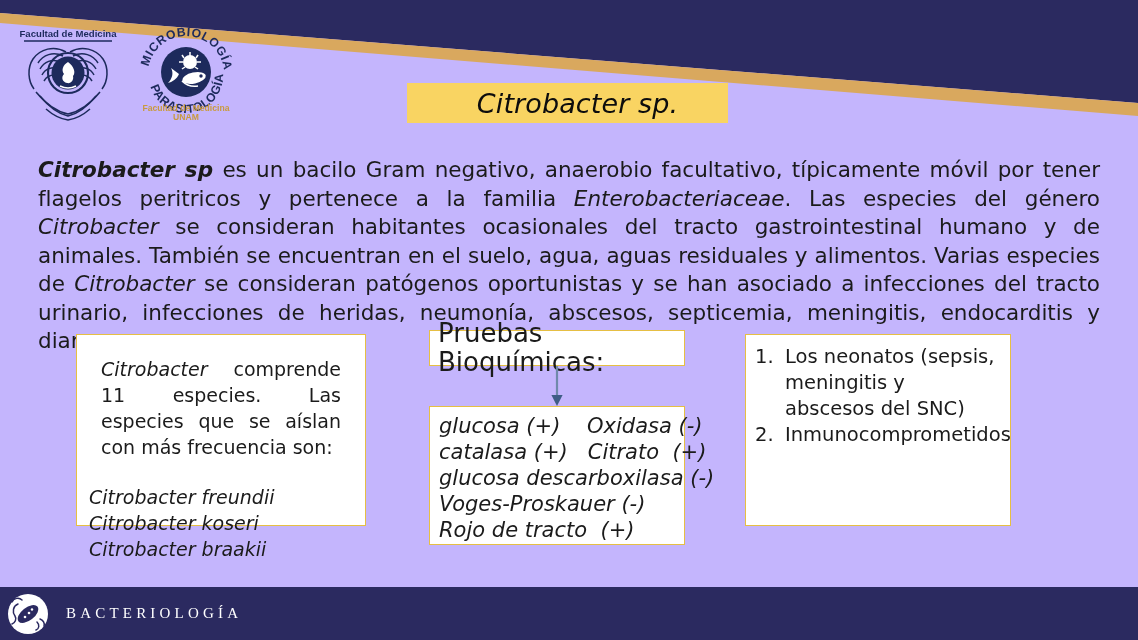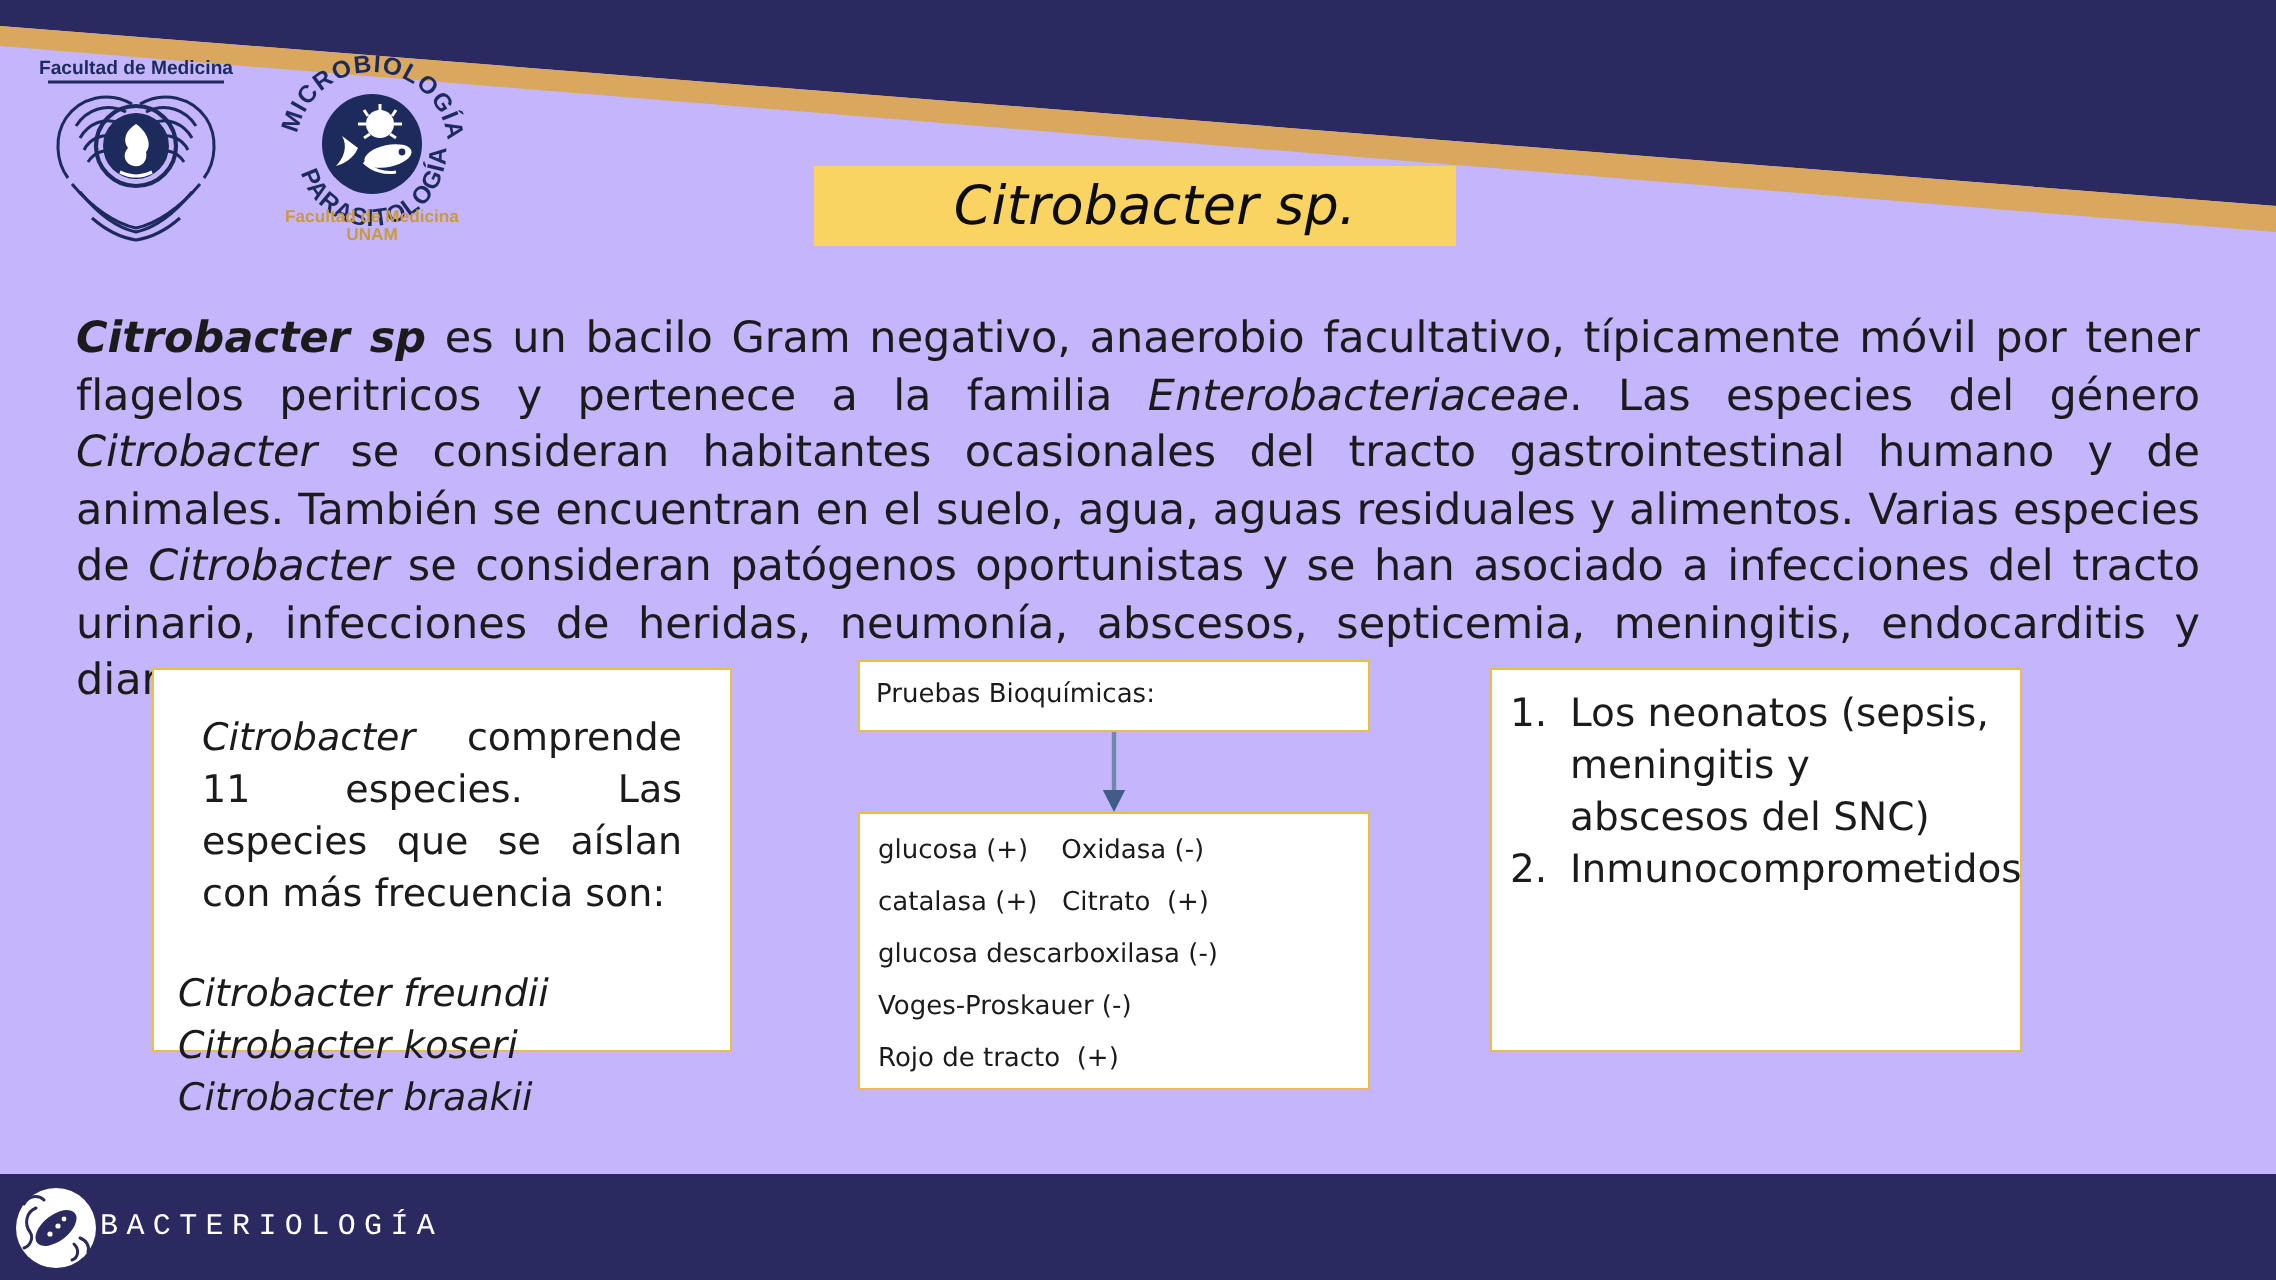--- a/index.html
+++ b/index.html
@@ -121,35 +121,36 @@
   .box-pruebas {
     left: 429px;
     top: 330px;
     width: 256px;
     height: 36px;
     padding: 0 8px;
     display: flex;
     align-items: center;
   }
   .box-pruebas span {
-    font-size: 13px;
+    font-size: 26px;
     line-height: 1.1;
   }
 
   .box-tests {
     left: 429px;
     top: 406px;
     width: 256px;
     height: 139px;
     padding: 6px 0 0 9px;
   }
   .box-tests .row {
-    font-size: 13px;
+    font-size: 21px;
     line-height: 26px;
     white-space: pre;
+    font-style: italic;
   }
 
   .box-grupos {
     left: 745px;
     top: 334px;
     width: 266px;
     height: 192px;
     padding: 9px 10px 0 9px;
   }
   .box-grupos .hdr {
@@ -198,22 +199,22 @@
   .footer-logo {
     width: 44px;
     height: 44px;
     margin-left: 6px;
     flex: 0 0 44px;
   }
   .footer-text {
     color: #ffffff;
     font-size: 15px;
     letter-spacing: 4.2px;
-    margin-left: 0;
-    font-family: Liberation Mono, monospace;
+    margin-left: 16px;
+    font-family: Liberation Serif, serif;
   }
 </style>
 </head>
 <body>
 
 <div class="slide">
 
   <svg class="banner" viewBox="0 0 1138 130" preserveAspectRatio="none">
     <polygon points="0,0 1138,0 1138,103 0,13" fill="#2b2a60"></polygon>
     <polygon points="0,13 1138,103 1138,116 0,23" fill="#d9a85e"></polygon>

